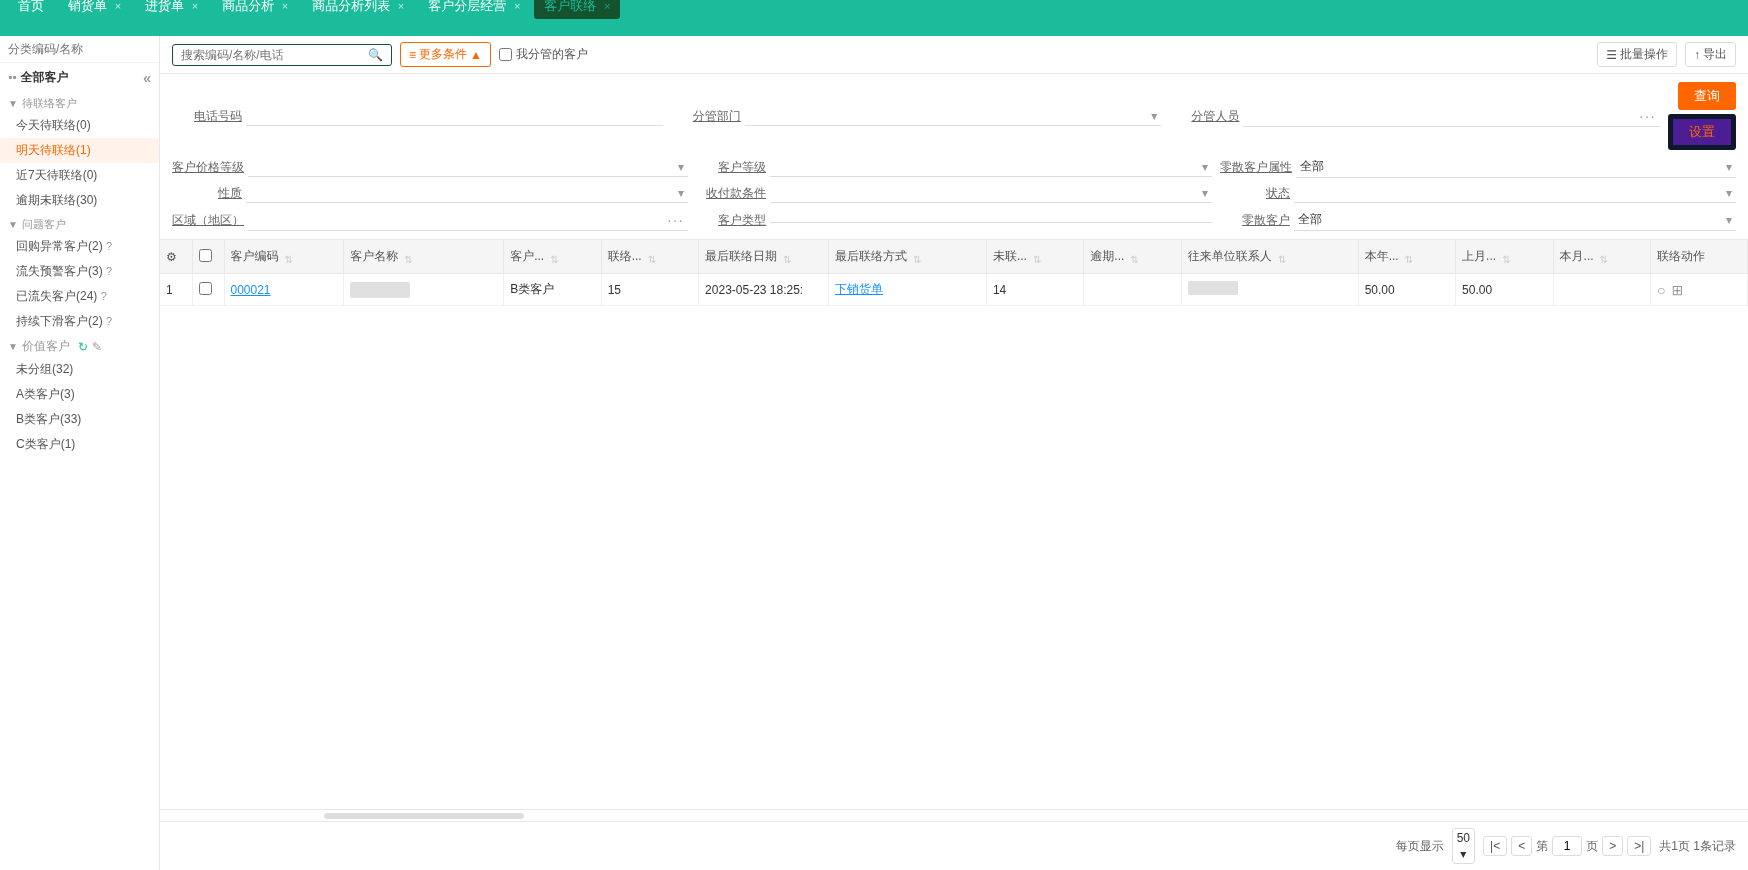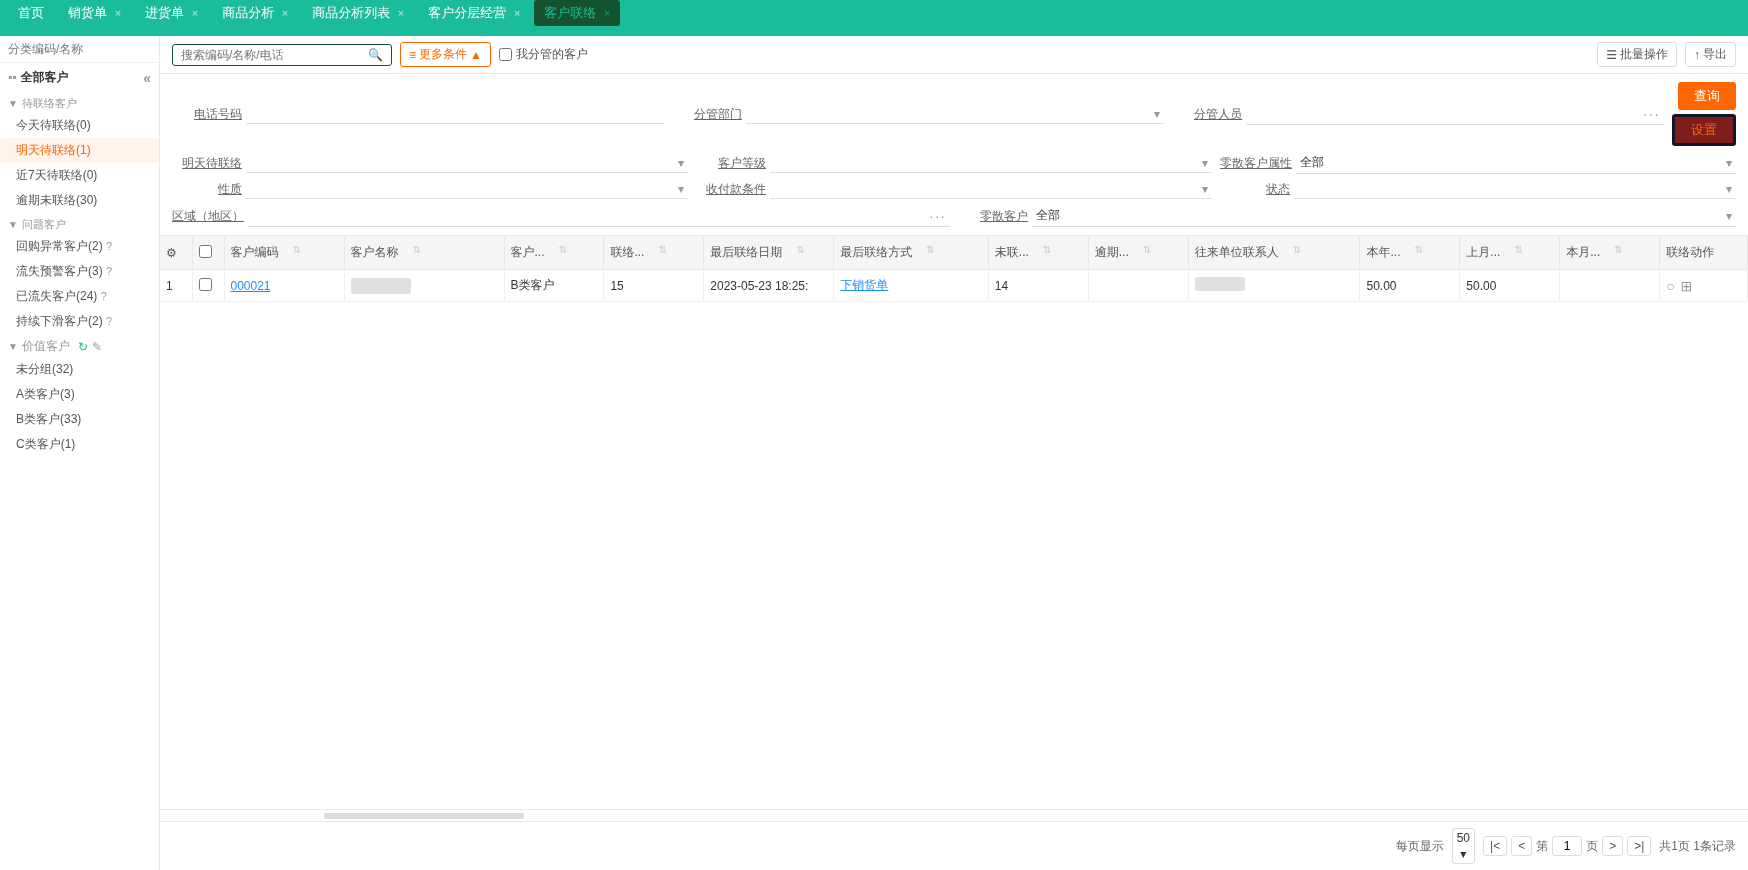--- a/index.html
+++ b/index.html
@@ -3,22 +3,22 @@
   <meta charset="utf-8">
   <style>
     * { box-sizing: border-box; margin: 0; padding: 0; font-family: 'Microsoft YaHei', Arial, sans-serif; font-size: 12px; }
     body { background: #f5f5f5; overflow: hidden; width: 1748px; height: 870px; }
 
     
     .top-nav {
       background: #1abc9c;
       height: 36px;
       display: flex;
-      align-items: flex-start;
-      padding: 0 8px;
+      align-items: flex-end;
+      padding: 17px 8px;
       gap: 4px;
     }
     .nav-item {
       color: #fff;
       padding: 4px 10px;
       cursor: pointer;
       border-radius: 3px;
       white-space: nowrap;
       font-size: 13px;
     }
@@ -213,23 +213,23 @@
     .query-btn {
       background: #ff6600;
       color: #fff;
       border: none;
       border-radius: 3px;
       padding: 5px 16px;
       cursor: pointer;
       font-size: 13px;
     }
     .settings-btn {
-      background: #7f1d1d;
+      background: #4c1d95;
       color: #ff6600;
-      border: 3px solid #0f172a;
+      border: 5px solid #0f172a;
       border-radius: 3px;
       padding: 4px 16px;
       cursor: pointer;
       font-size: 13px;
     }
     .action-buttons {
       display: flex;
       flex-direction: column;
       gap: 4px;
       align-items: flex-end;
@@ -254,22 +254,22 @@
     thead th {
       padding: 8px 6px;
       text-align: left;
       color: #555;
       font-weight: normal;
       border-right: 1px solid #e8e8e8;
       white-space: nowrap;
     }
     thead th .col-header {
       display: flex;
-      align-items: flex-start;
-      gap: 14px;
+      align-items: flex-end;
+      gap: 6px;
     }
     tbody tr {
       border-bottom: 1px solid #f0f0f0;
     }
     tbody td {
       padding: 7px 6px;
       color: #333;
       border-right: 1px solid #f0f0f0;
       white-space: nowrap;
     }
@@ -437,21 +437,21 @@
           </div>
         </div>
         <div class="action-buttons">
           <button class="query-btn">查询</button>
           <button class="settings-btn">设置</button>
         </div>
       </div>
 
       <div class="filter-row">
         <div class="filter-item">
-          <span class="filter-label">明天待联络</span>
+          <span class="filter-label">客户价格等级</span>
           <div class="filter-select" style="width:280px;">
             <span class="arrow">▾</span>
           </div>
         </div>
         <div class="filter-item">
           <span class="filter-label">客户等级</span>
           <div class="filter-select" style="width:280px;">
             <span class="arrow">▾</span>
           </div>
         </div>
@@ -483,20 +483,25 @@
             <span class="arrow">▾</span>
           </div>
         </div>
       </div>
 
       <div class="filter-row">
         <div class="filter-item">
           <span class="filter-label">区域（地区）</span>
           <div class="filter-select" style="width:280px;">
             <span class="dots">···</span>
+          </div>
+        </div>
+        <div class="filter-item">
+          <span class="filter-label">客户类型</span>
+          <div class="filter-select" style="width:280px;">
           </div>
         </div>
         <div class="filter-item">
           <span class="filter-label">零散客户</span>
           <div class="filter-select" style="width:200px;">
             <span>全部</span>
             <span class="arrow">▾</span>
           </div>
         </div>
       </div>

